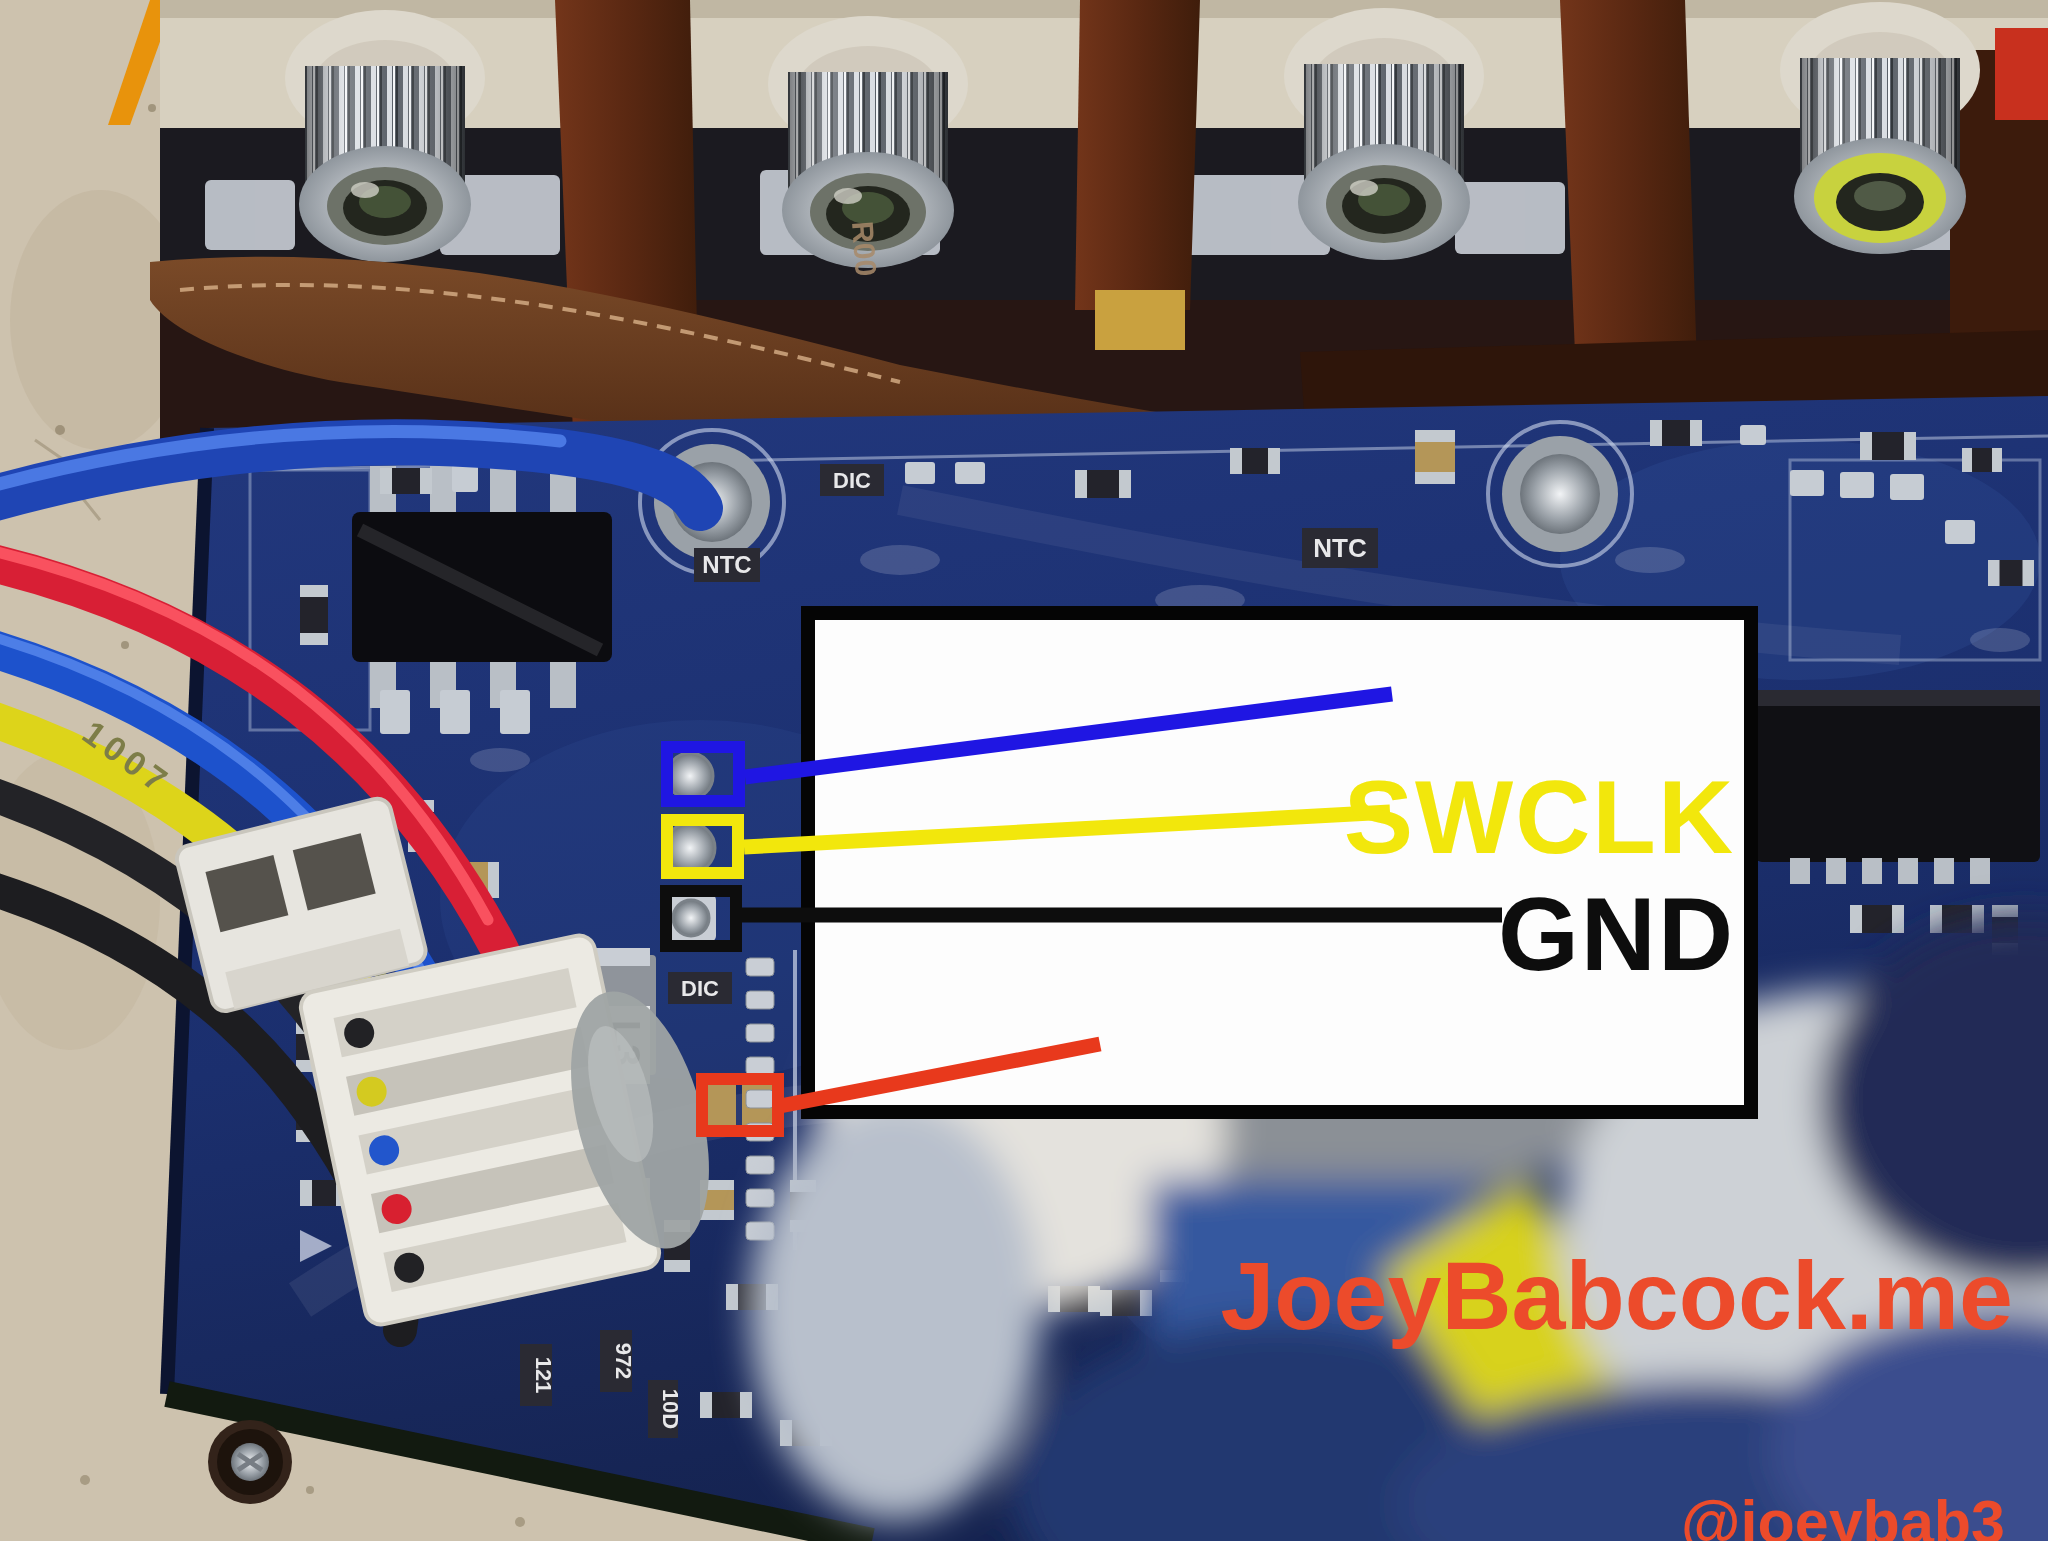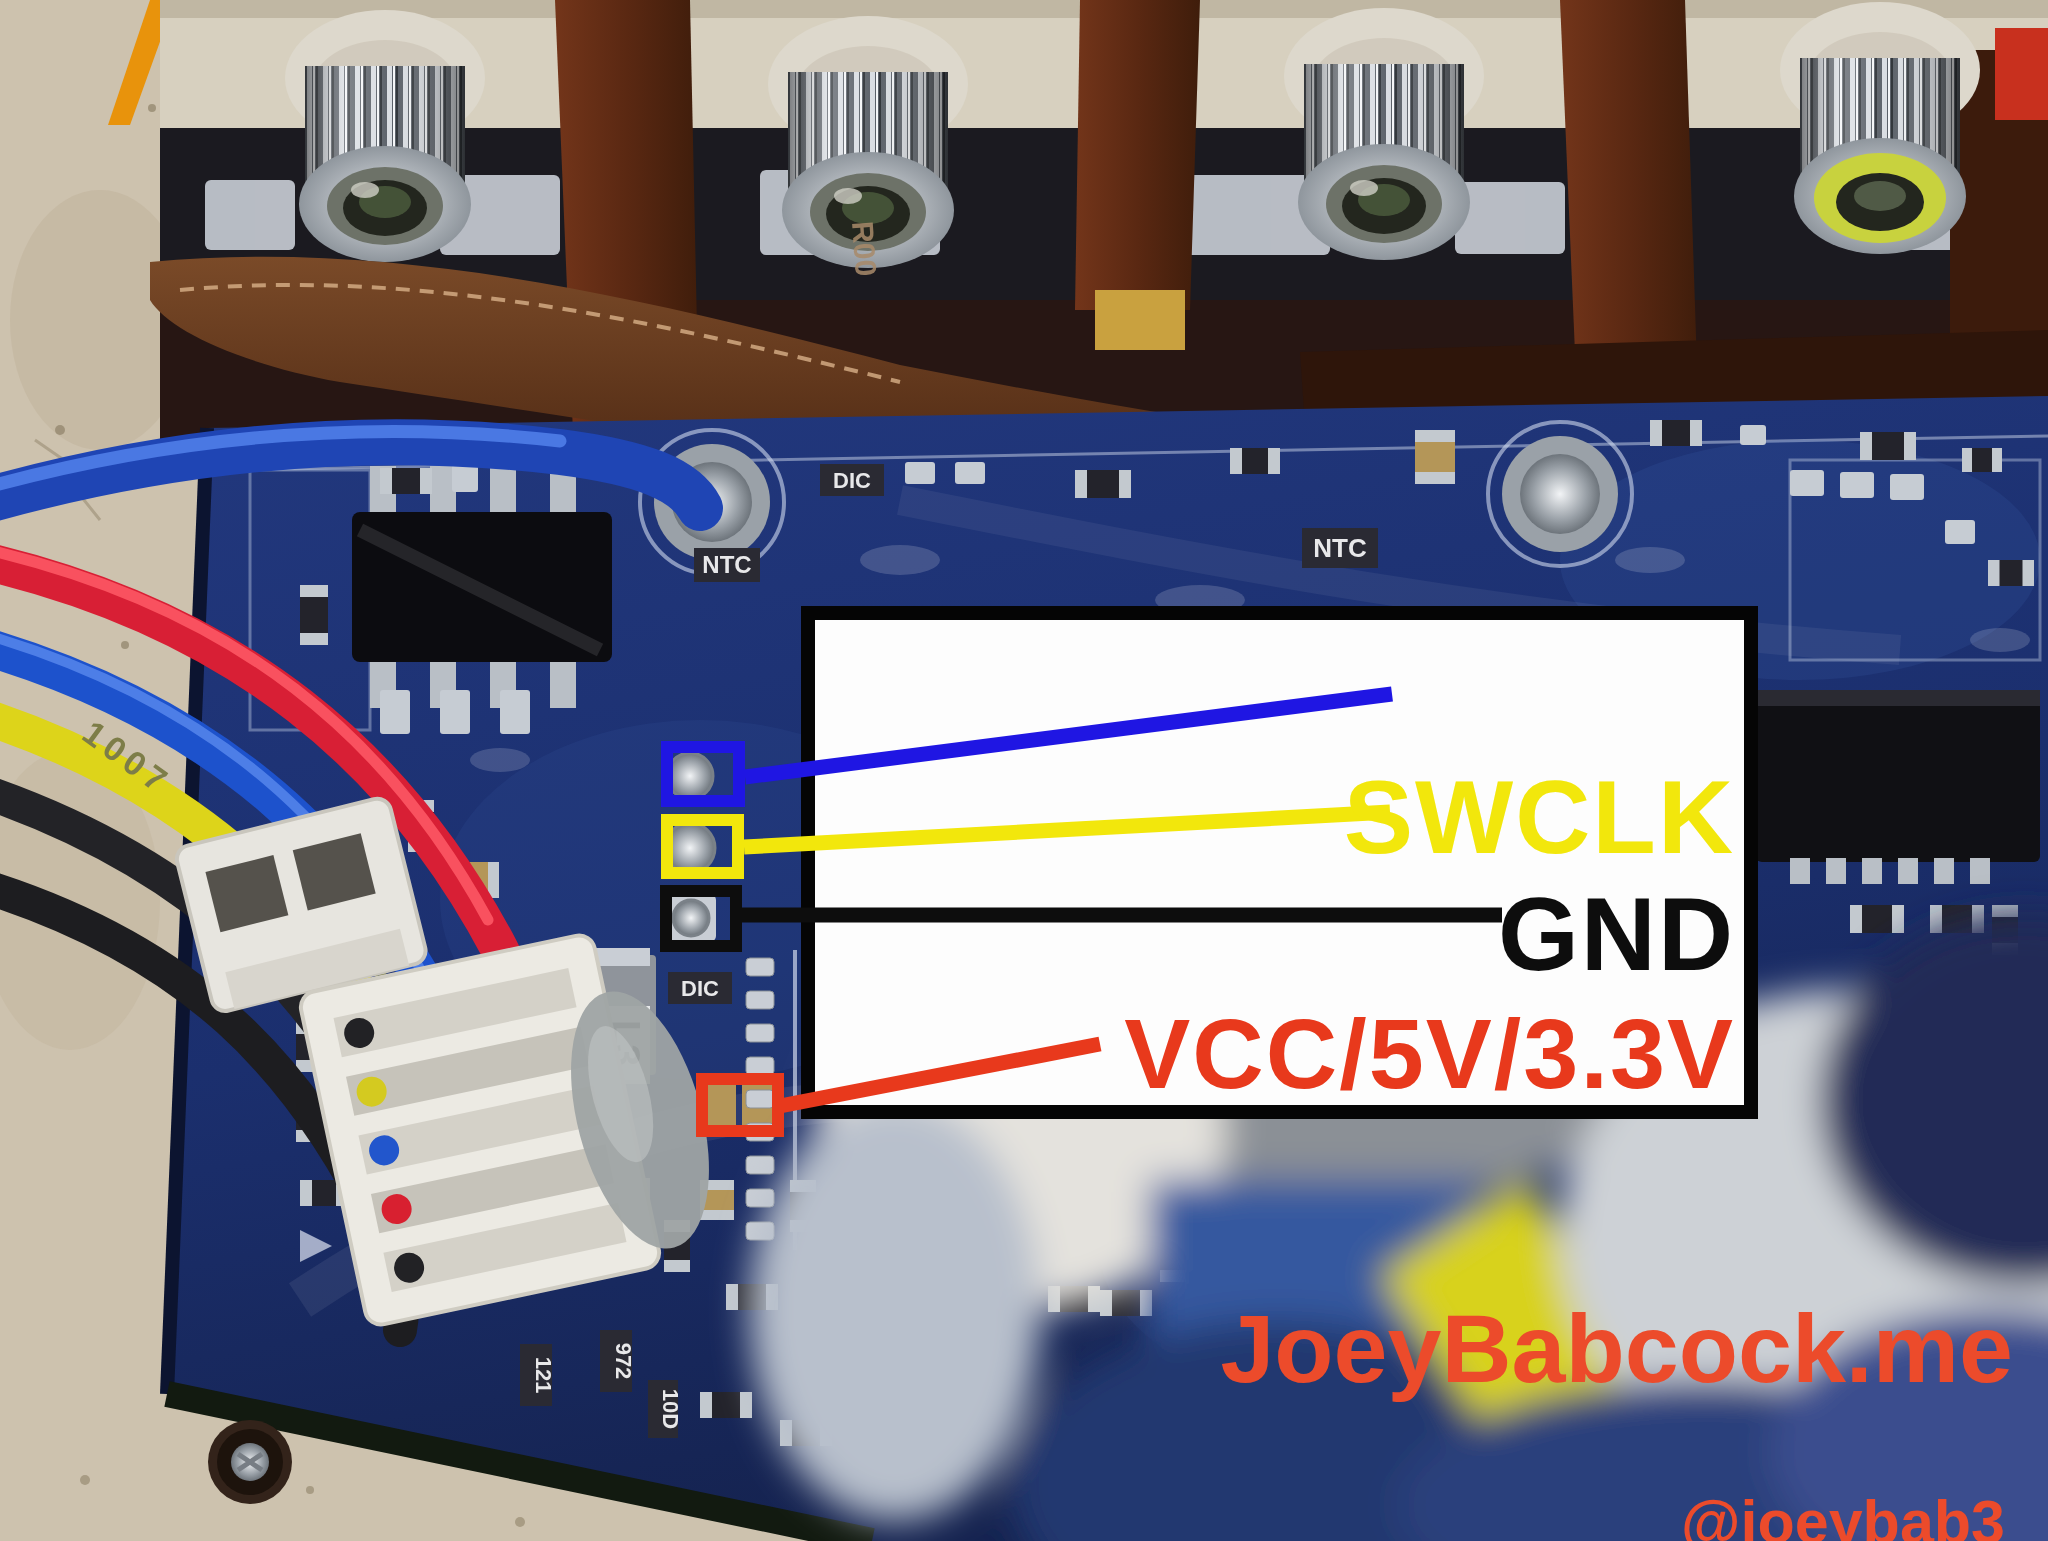--- a/index.html
+++ b/index.html
@@ -32,21 +32,21 @@
   .pin-label{
     position:absolute;z-index:13;left:830px;width:905px;text-align:right;
     font-weight:bold;line-height:1;letter-spacing:2px;white-space:nowrap;
   }
   #lbl-swdio{top:647px;font-size:104px;color:var(--pin-swdio,#1f16e3);}
   #lbl-swclk{top:765px;font-size:104px;color:var(--pin-swclk,#f6ea00);}
   #lbl-gnd{top:882px;font-size:104px;color:var(--pin-gnd,#0d0d0d);}
   #lbl-vcc{top:1004px;font-size:99px;color:var(--pin-vcc,#e8391c);}
   
   .wm{position:absolute;z-index:14;font-weight:bold;color:var(--watermark,#ec4b2b);line-height:1;white-space:nowrap;}
-  #wm-site{top:1300px;right:35px;font-size:97px;}
+  #wm-site{top:1247px;right:35px;font-size:97px;}
   #wm-handle{top:1492px;right:43px;font-size:61px;}
 </style>
 </head>
 <body>
 
 <div class="canvas">
 
   <svg class="photo-svg" width="2048" height="1541" viewBox="0 0 2048 1541">
     <defs>
       <pattern id="knurl" width="16" height="8" patternUnits="userSpaceOnUse">
@@ -561,17 +561,16 @@
     <line id="ln-vcc" x1="780" y1="1106" x2="1100" y2="1044"></line>
   </svg>
 
   <div class="marker" id="mk-swdio"></div>
   <div class="marker" id="mk-swclk"></div>
   <div class="marker" id="mk-gnd"></div>
   <div class="marker" id="mk-vcc"></div>
 
   <div class="pin-label" id="lbl-gnd">GND</div>
   <div class="pin-label" id="lbl-swclk">SWCLK</div>
-  <div class="pin-label" id="lbl-vcc">VCC/5V/3.3V</div>
 
   <div class="wm" id="wm-site">JoeyBabcock.me</div>
   <div class="wm" id="wm-handle">@joeybab3</div>
 </div>
 
 </body></html>

